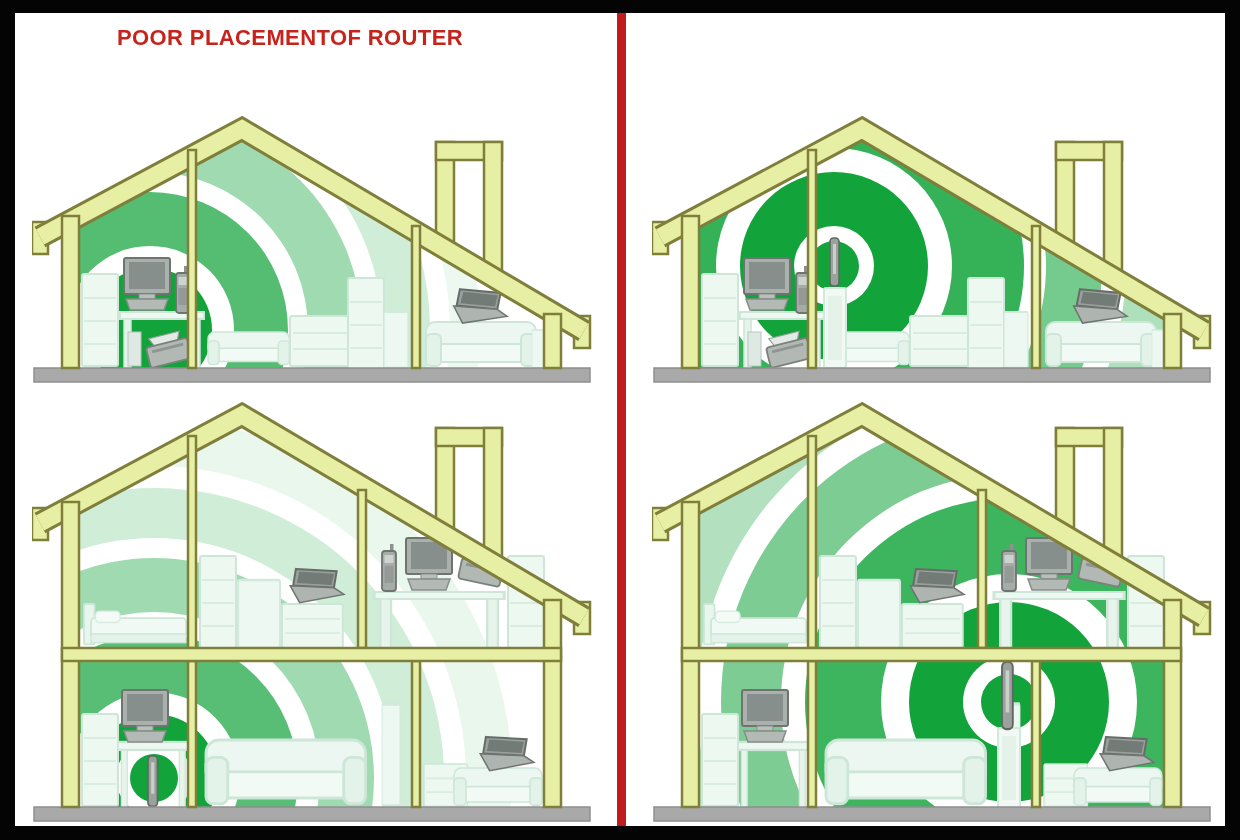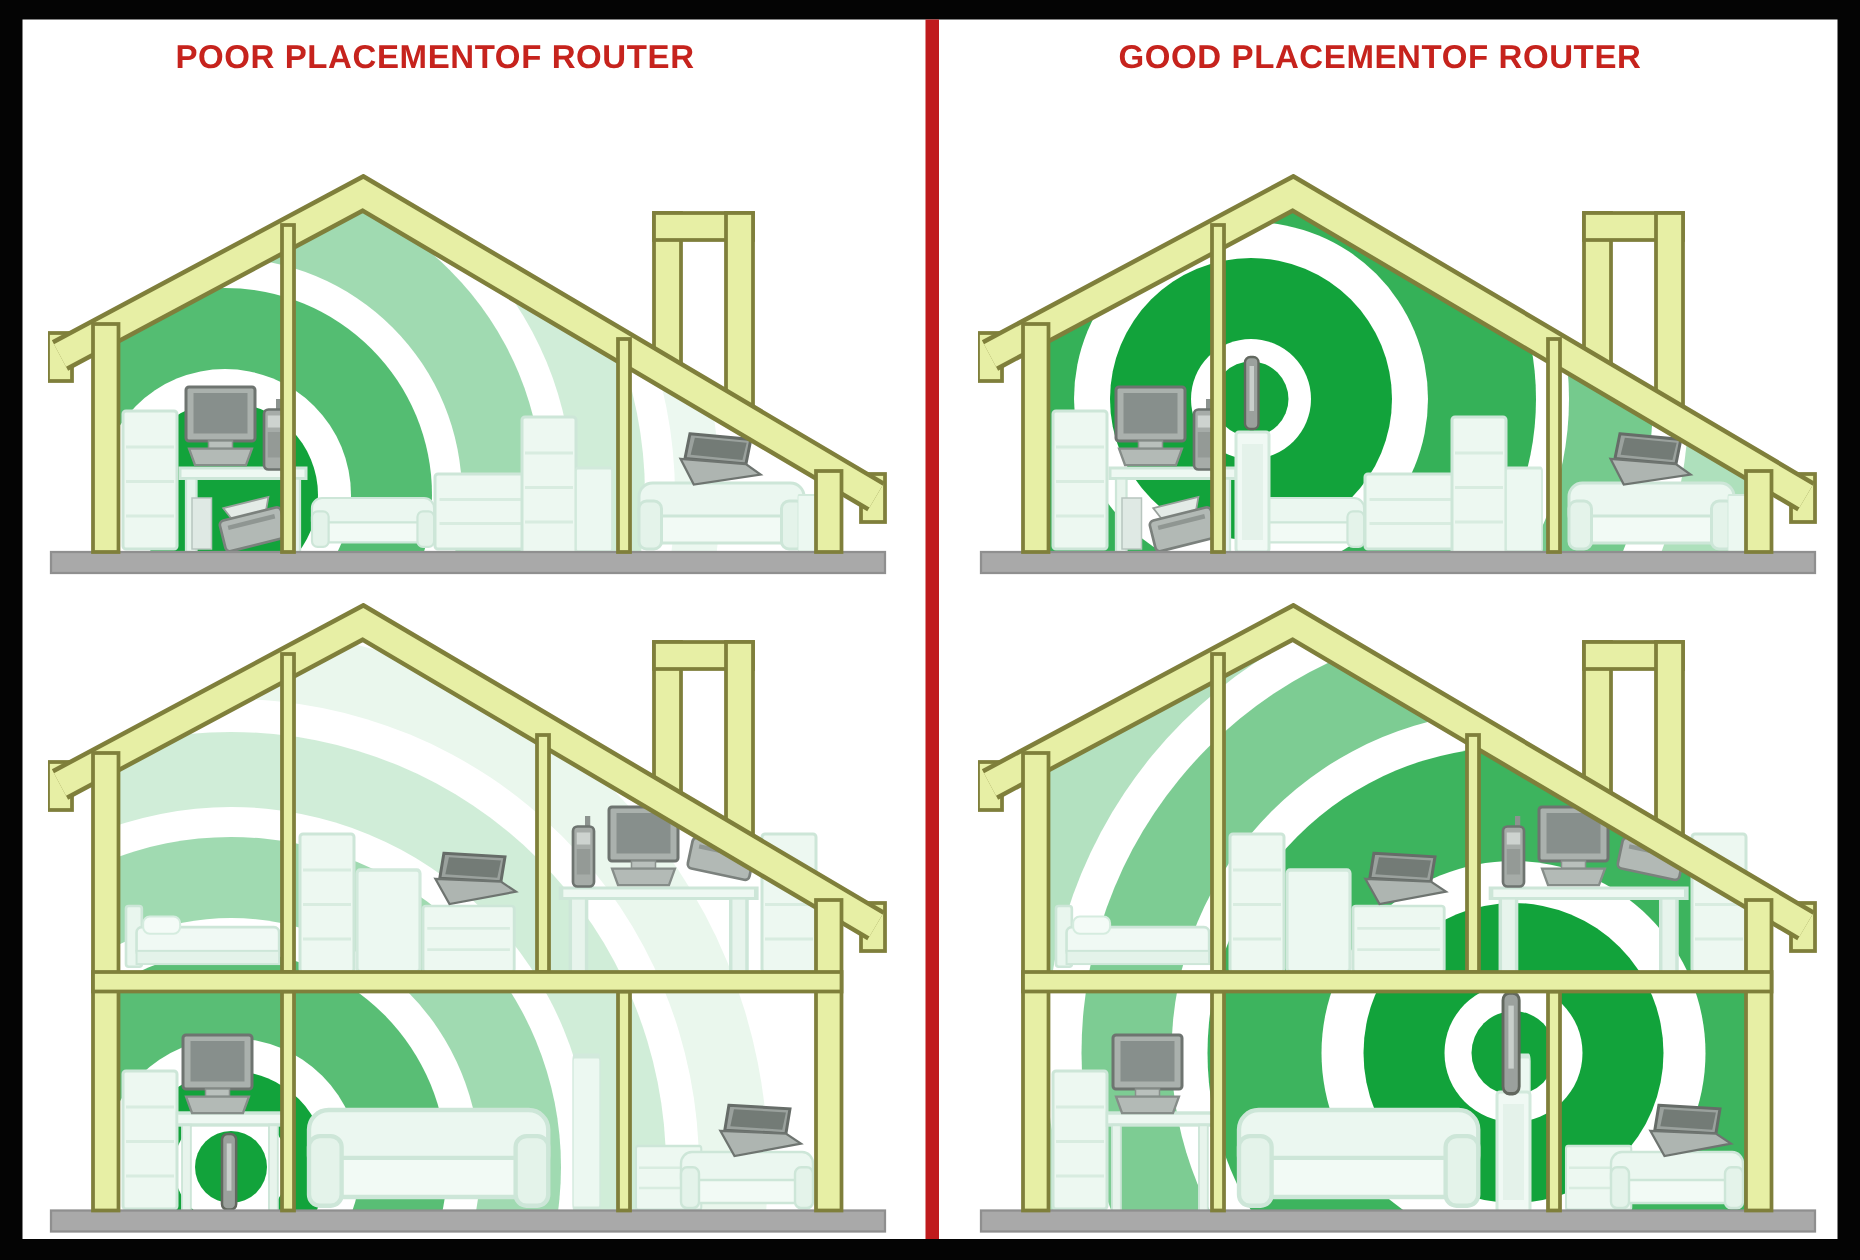--- a/index.html
+++ b/index.html
@@ -24,21 +24,20 @@
   .g1{fill:#12a33b;}
   .wh{fill:#ffffff;}
 </style>
 </head>
 <body>
 
 <div class="frame">
   <div class="canvas">
 
     <div class="panel-title title-left">POOR PLACEMENTOF ROUTER</div>
-    <div class="panel-title title-right">GOOD PLACEMENTOF ROUTER</div>
     <div class="divider"></div>
 
     <svg class="defs-holder" aria-hidden="true">
       <defs>
         <clipPath id="clipSingle">
             <polygon points="47,252 47,104 210,18 512,198 512,252"></polygon>
           </clipPath>
         <clipPath id="clipDouble">
             <polygon points="47,405 47,104 210,18 512,198 512,405"></polygon>
           </clipPath>

